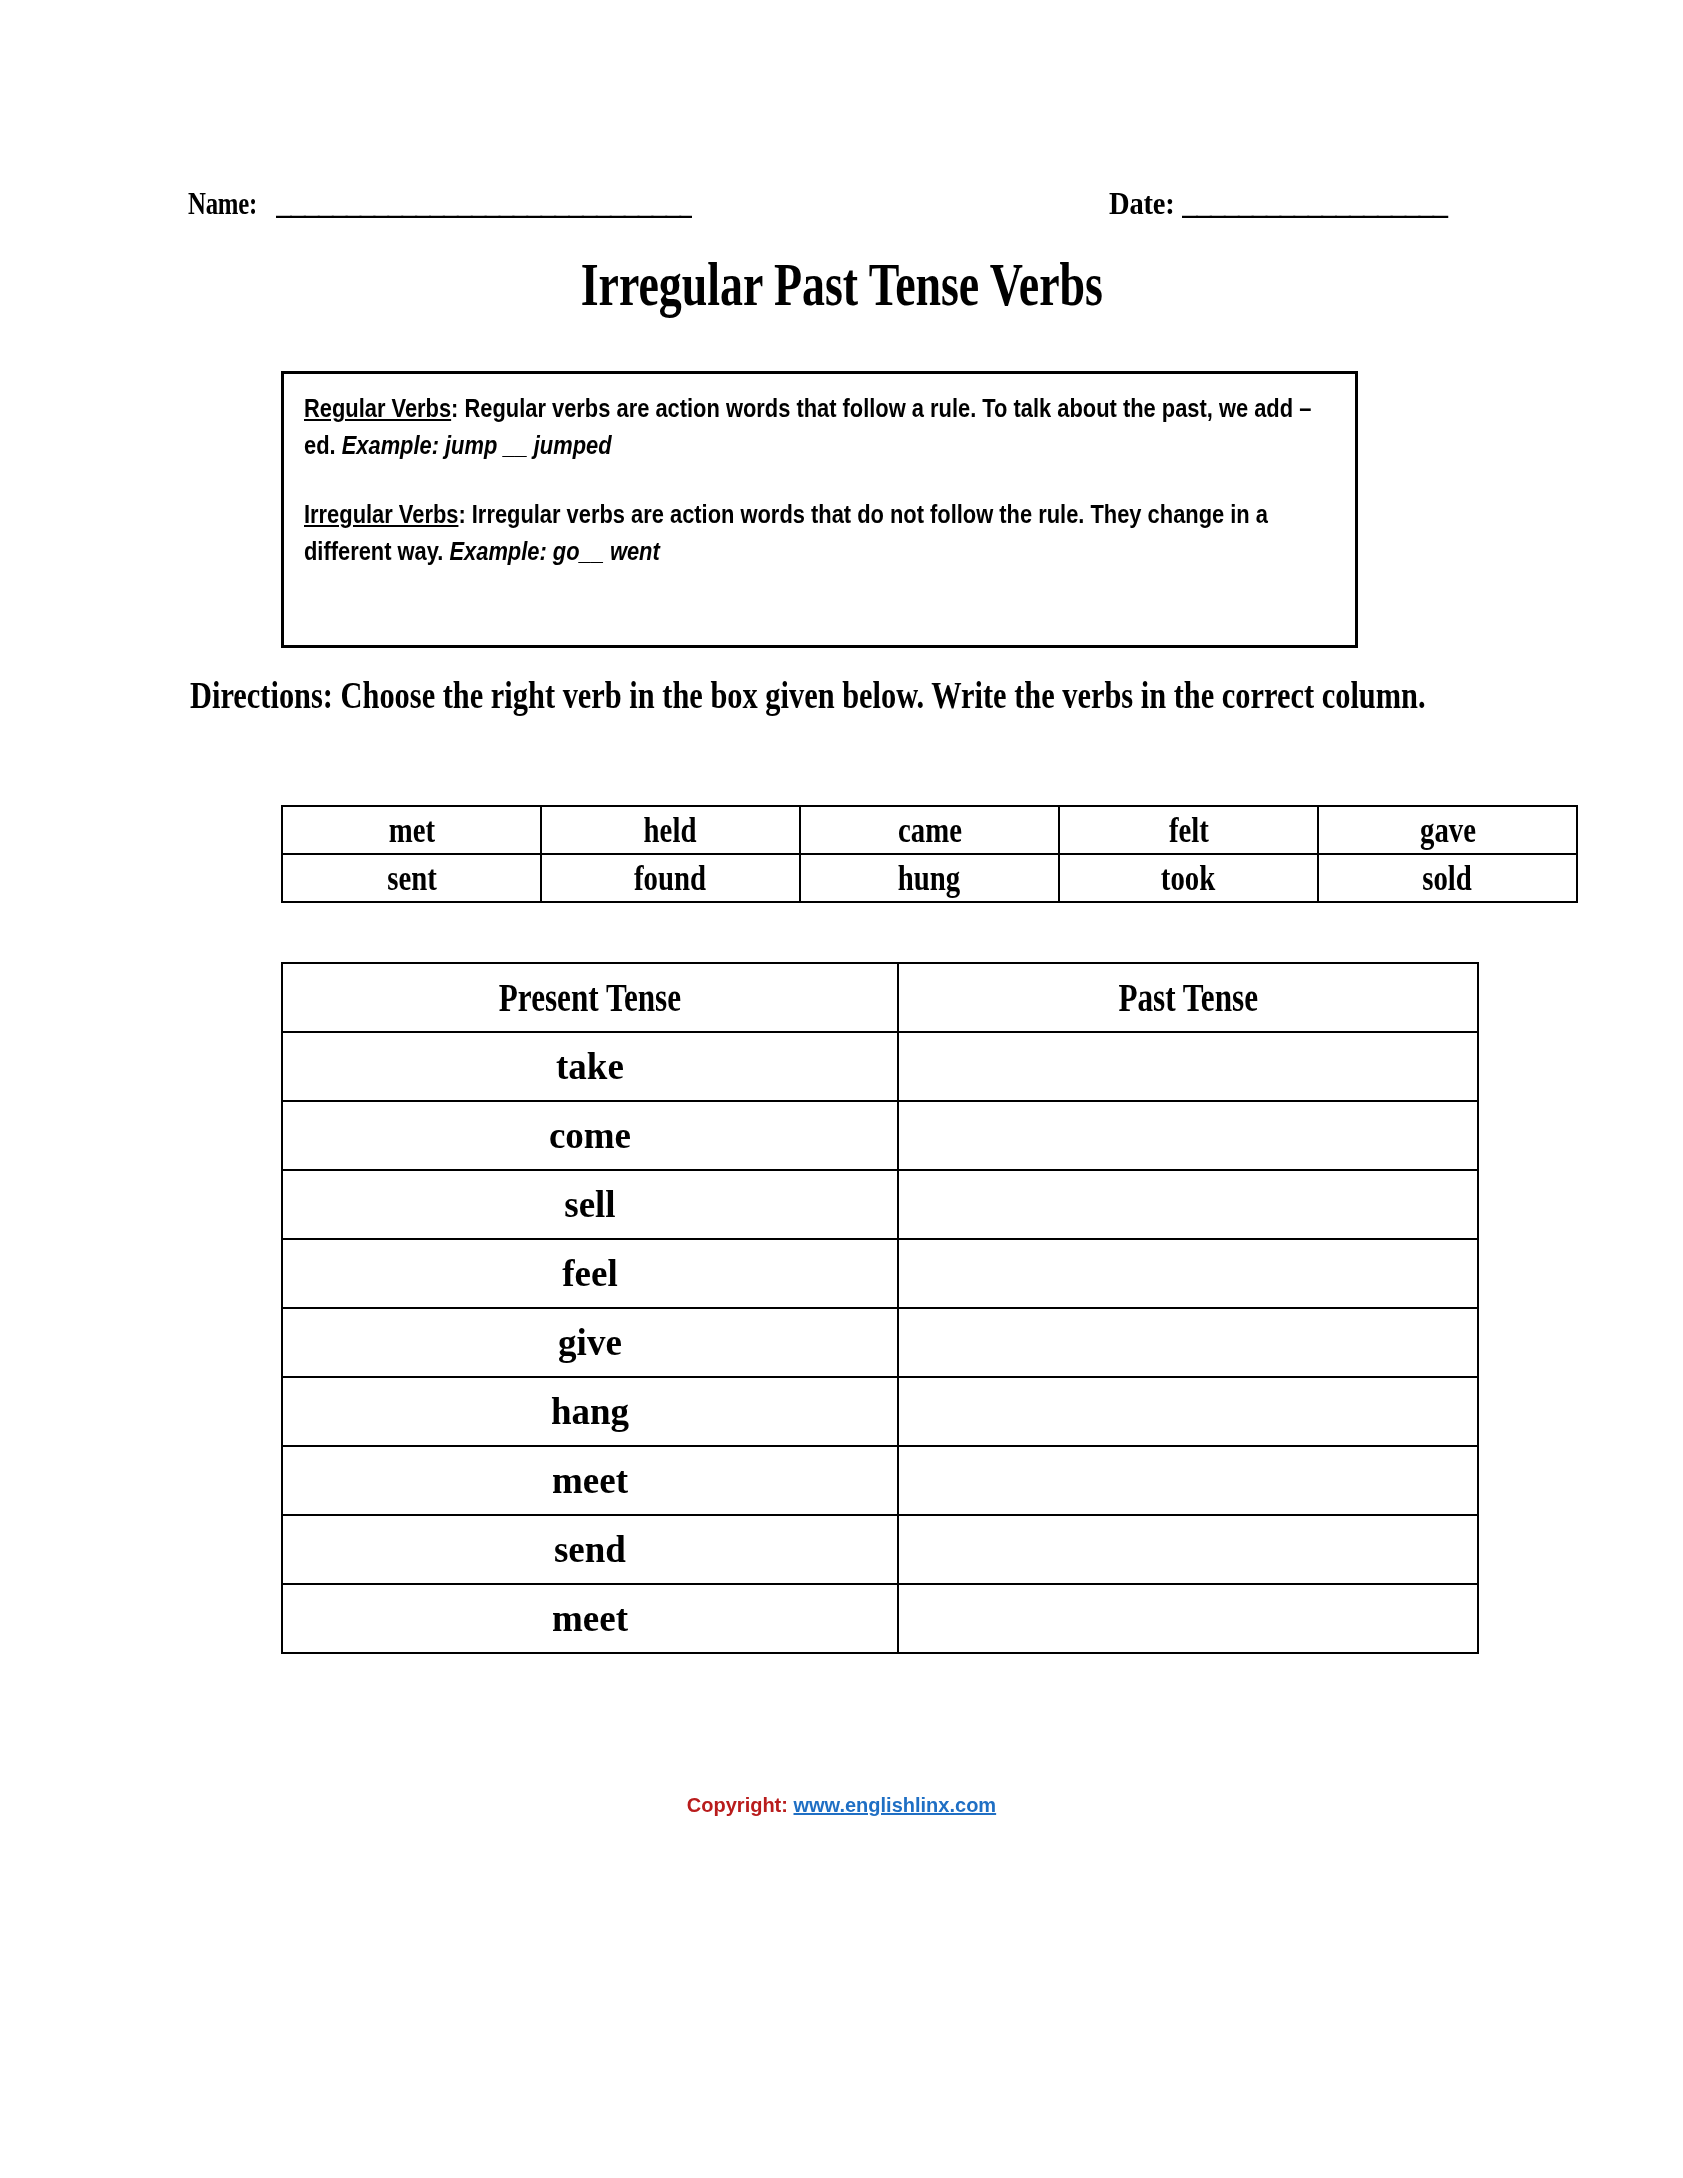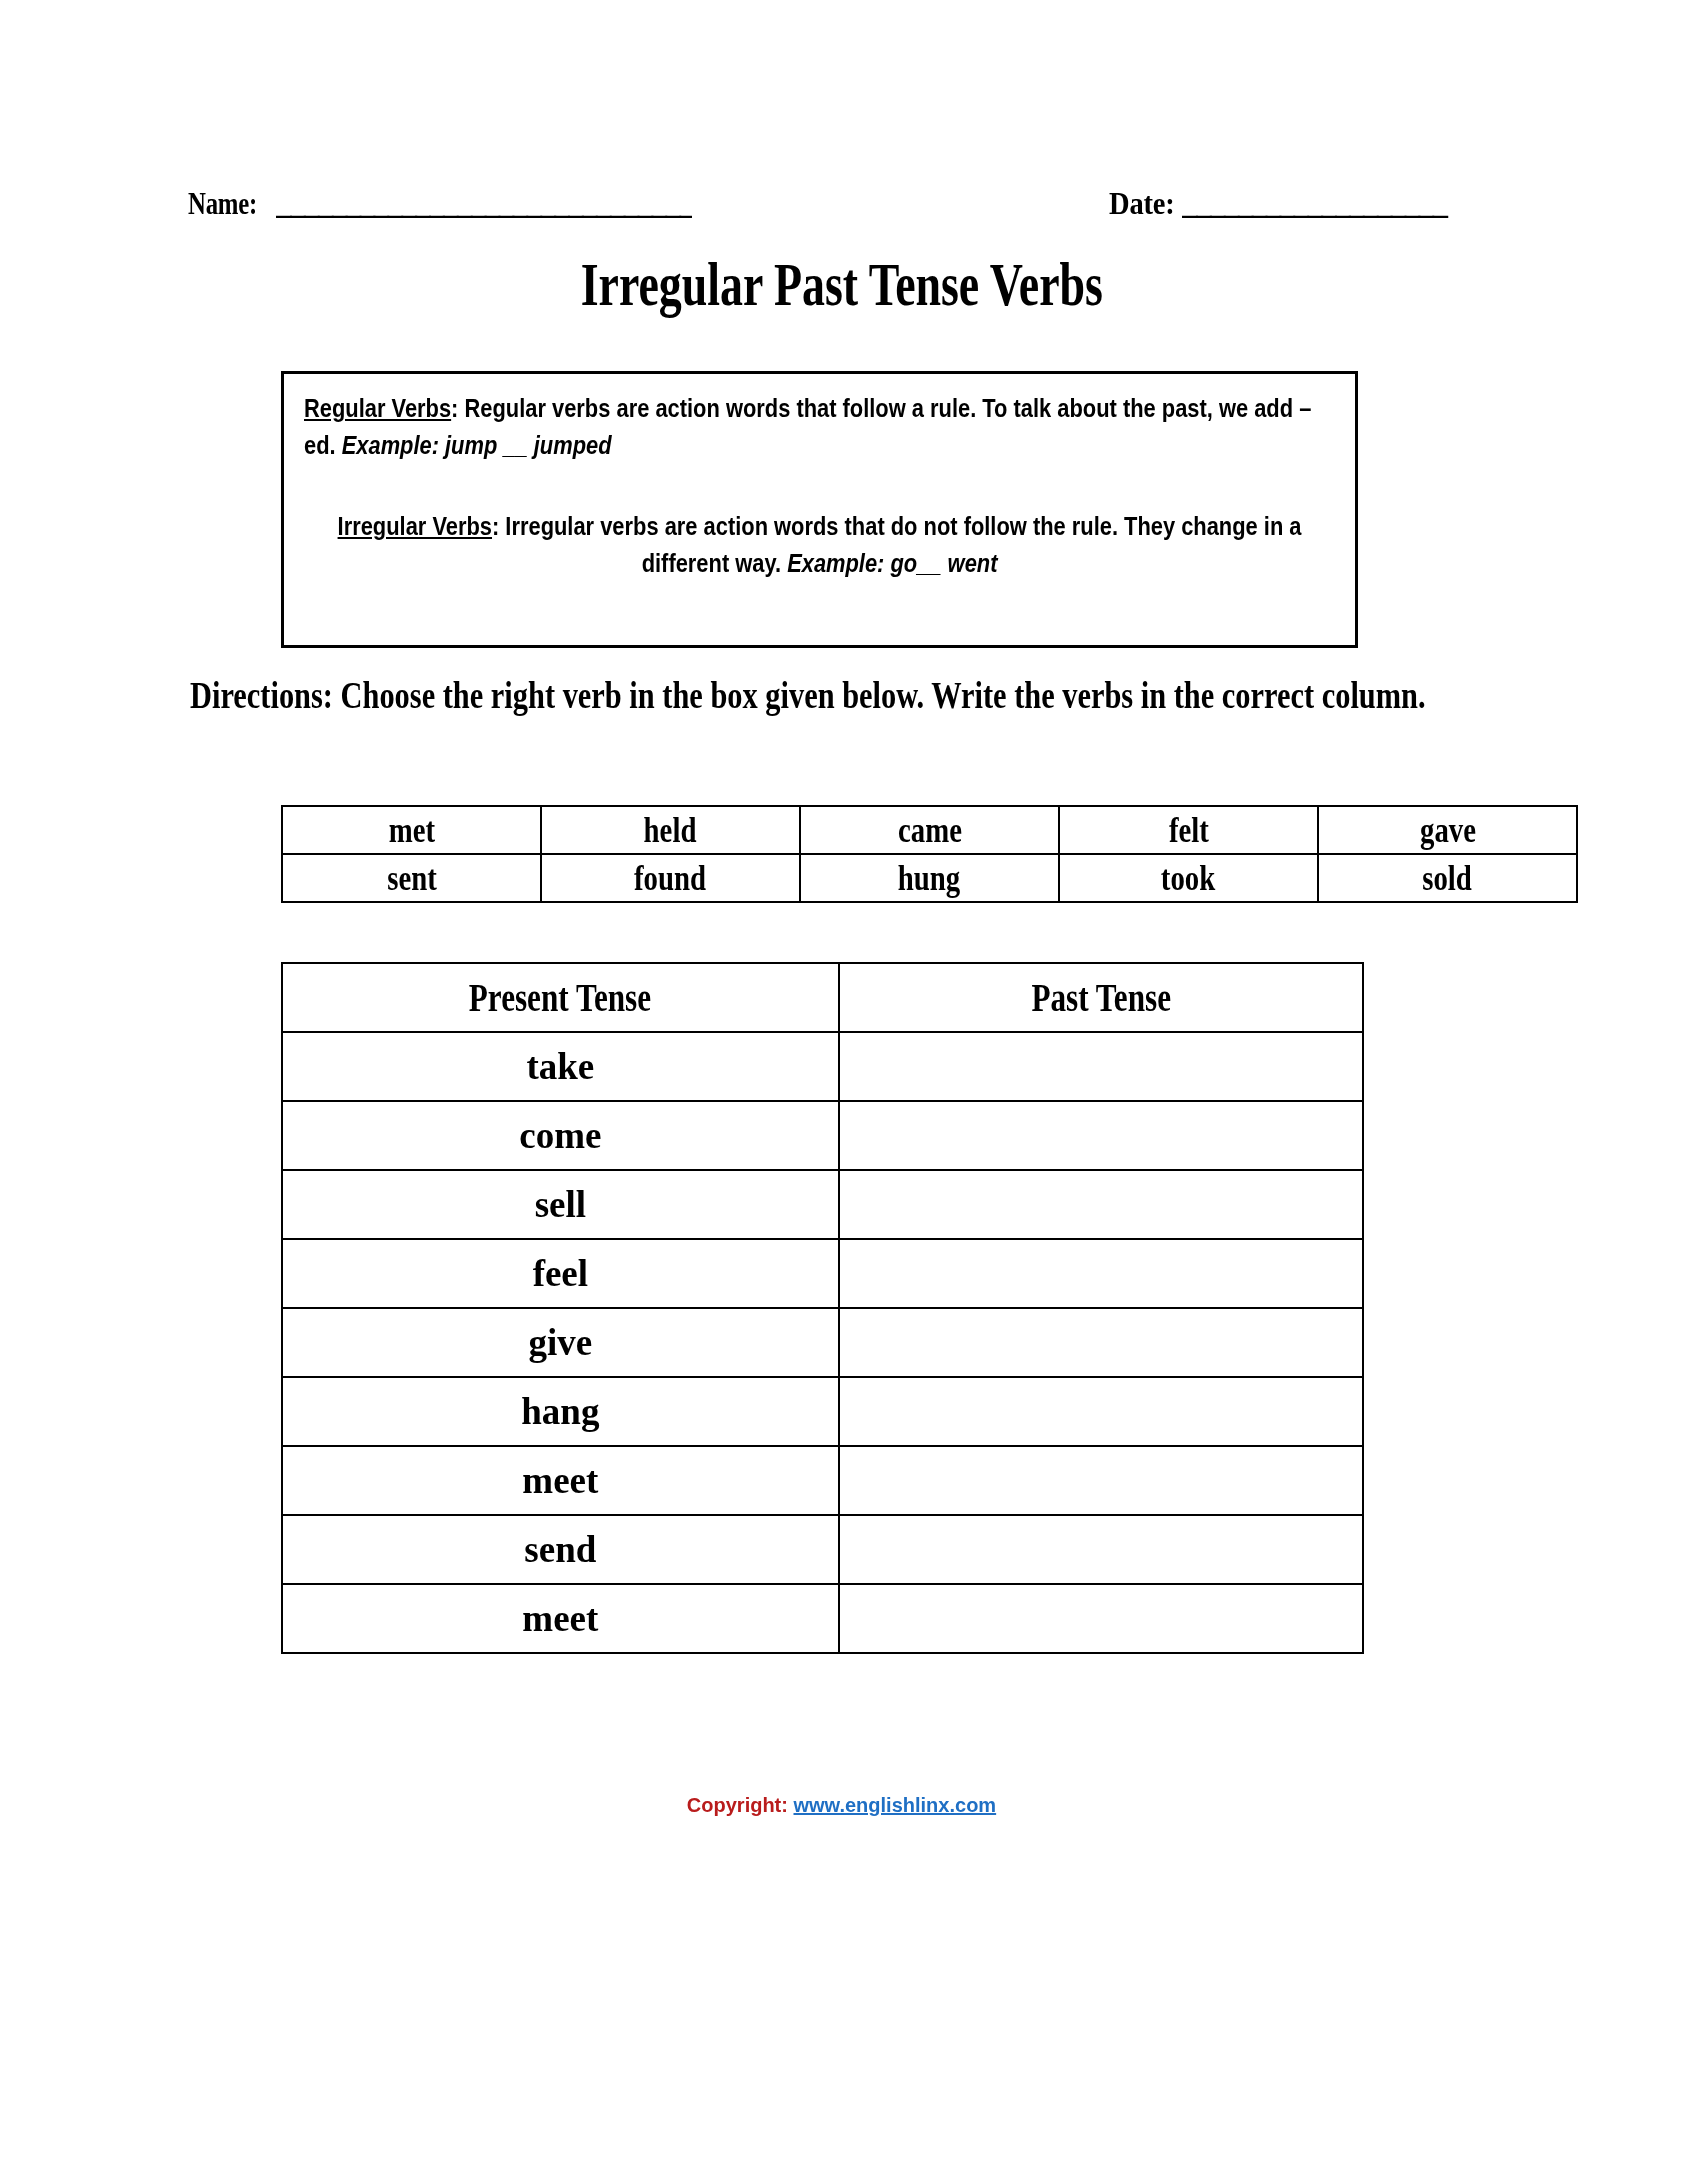--- a/index.html
+++ b/index.html
@@ -113,21 +113,21 @@
     transform-origin: left top;
     width: 114.3%;
   }
   .def-title {
     text-align: center;
     text-decoration: underline;
     margin-bottom: 2px;
   }
   .def-title .squeeze { transform-origin: center top; width: 100%; }
   .def-para { margin: 0 0 0 0; }
-  .def-para + .def-para { margin-top: 44px; text-align: center; }
+  .def-para + .def-para { margin-top: 32px; }
   .u { text-decoration: underline; }
   .it { font-style: italic; }
 
   
   .directions {
     position: absolute;
     left: 190px;
     top: 671px;
     width: 1317px;
     font-family: "Liberation Serif", "DejaVu Serif", serif;
@@ -165,21 +165,21 @@
     display: inline-block;
     transform: scaleX(0.80);
     transform-origin: center;
   }
 
   
   .tense-table {
     position: absolute;
     left: 281px;
     top: 962px;
-    width: 1083px;
+    width: 1198px;
     border-collapse: collapse;
     table-layout: fixed;
   }
   .tense-table th,
   .tense-table td {
     border: 2px solid #000000;
     padding: 0;
     text-align: center;
     vertical-align: middle;
   }

